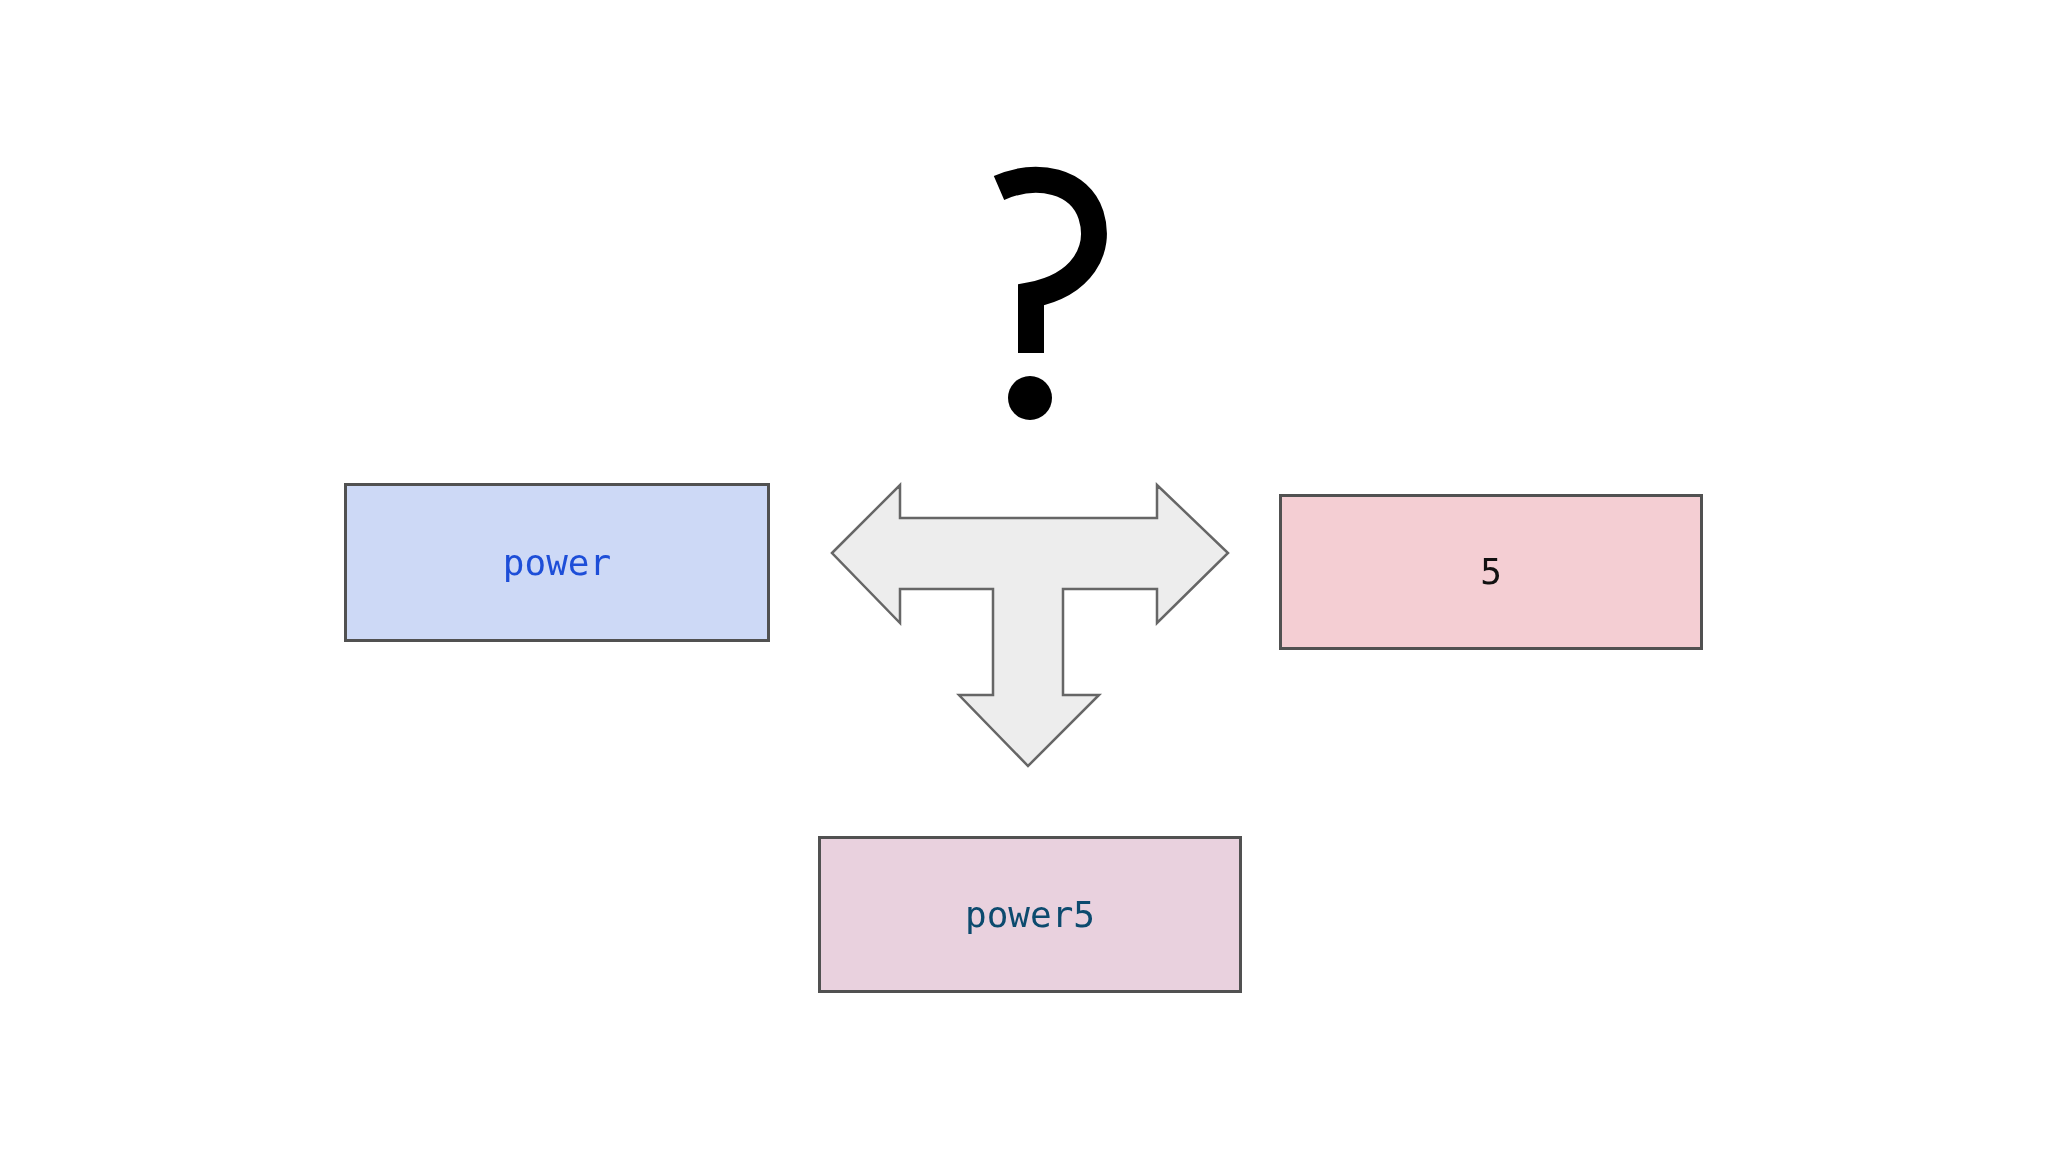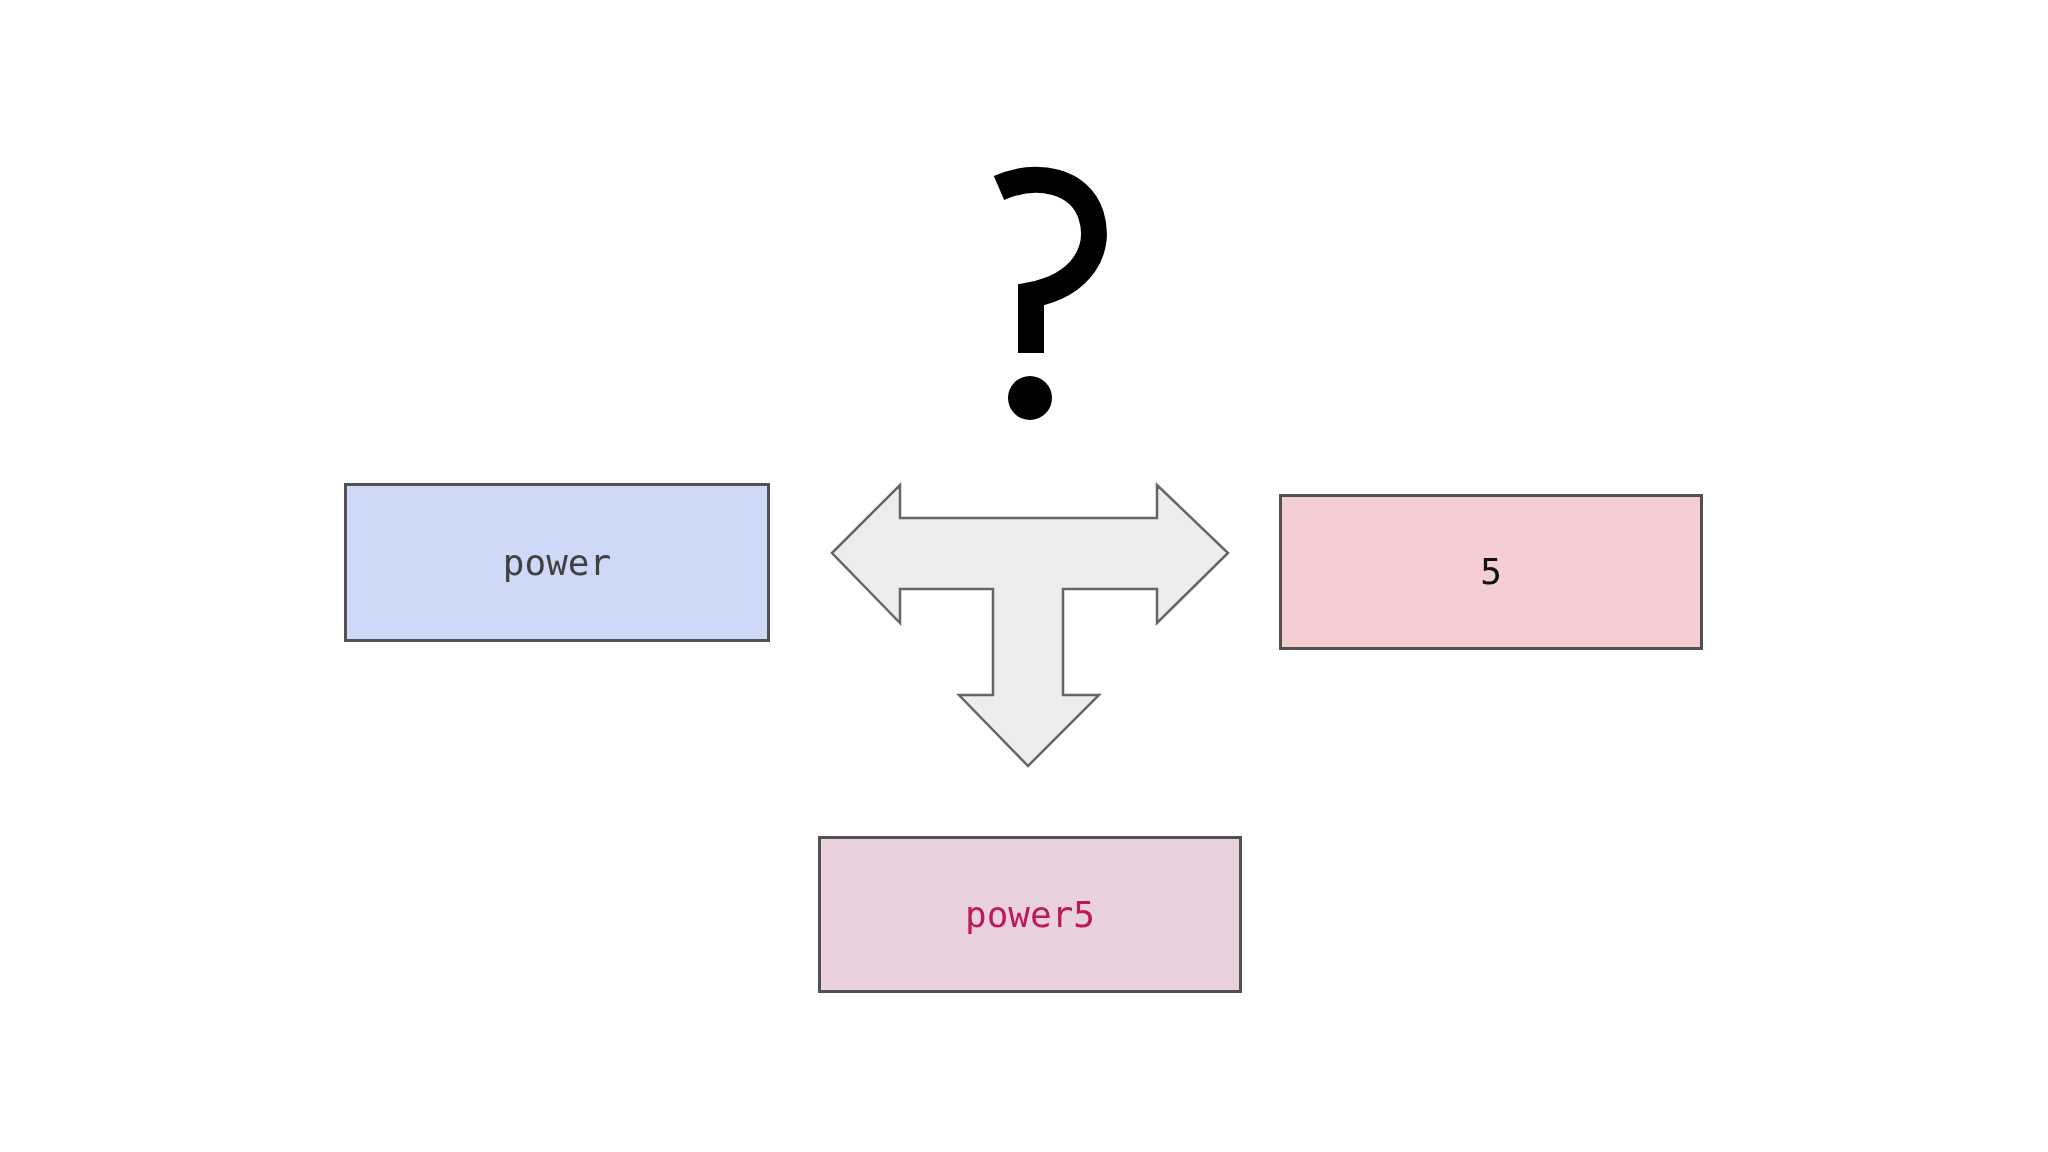--- a/index.html
+++ b/index.html
@@ -65,24 +65,24 @@
 
     <g aria-label="?">
       <path d="M 999,188 C 1038,171 1080,181 1091,215 C 1102,250 1082,285 1031,295 L 1031,353" fill="none" stroke="#000000" stroke-width="26" stroke-linecap="butt"></path>
       <circle cx="1030" cy="398" r="22" fill="#000000"></circle>
     </g>
 
     <polygon points="832,553 900,485 900,518 1157,518 1157,485 1228,553 1157,623 1157,589 1063,589 1063,695 1099,695 1028,766 959,695 993,695 993,589 900,589 900,623" fill="#ededed" stroke="#666666" stroke-width="2.5" stroke-linejoin="miter"></polygon>
   </svg>
 
   <div class="box box-power" style="background-color: rgb(205, 217, 246); border-color: rgb(81, 81, 81);">
-    <span class="box-label" style="color: #404040;">power</span>
+    <span class="box-label" style="color: #1d4ed8;">power</span>
   </div>
 
   <div class="box box-five" style="background-color: rgb(244, 206, 211); border-color: rgb(81, 81, 81);">
     <span class="box-label" style="color: rgb(17, 17, 17);">5</span>
   </div>
 
   <div class="box box-power5" style="background-color: rgb(233, 209, 222); border-color: rgb(81, 81, 81);">
-    <span class="box-label" style="color: #be185d;">power5</span>
+    <span class="box-label" style="color: #0c4a6e;">power5</span>
   </div>
 
 </div>
 
 </body></html>

